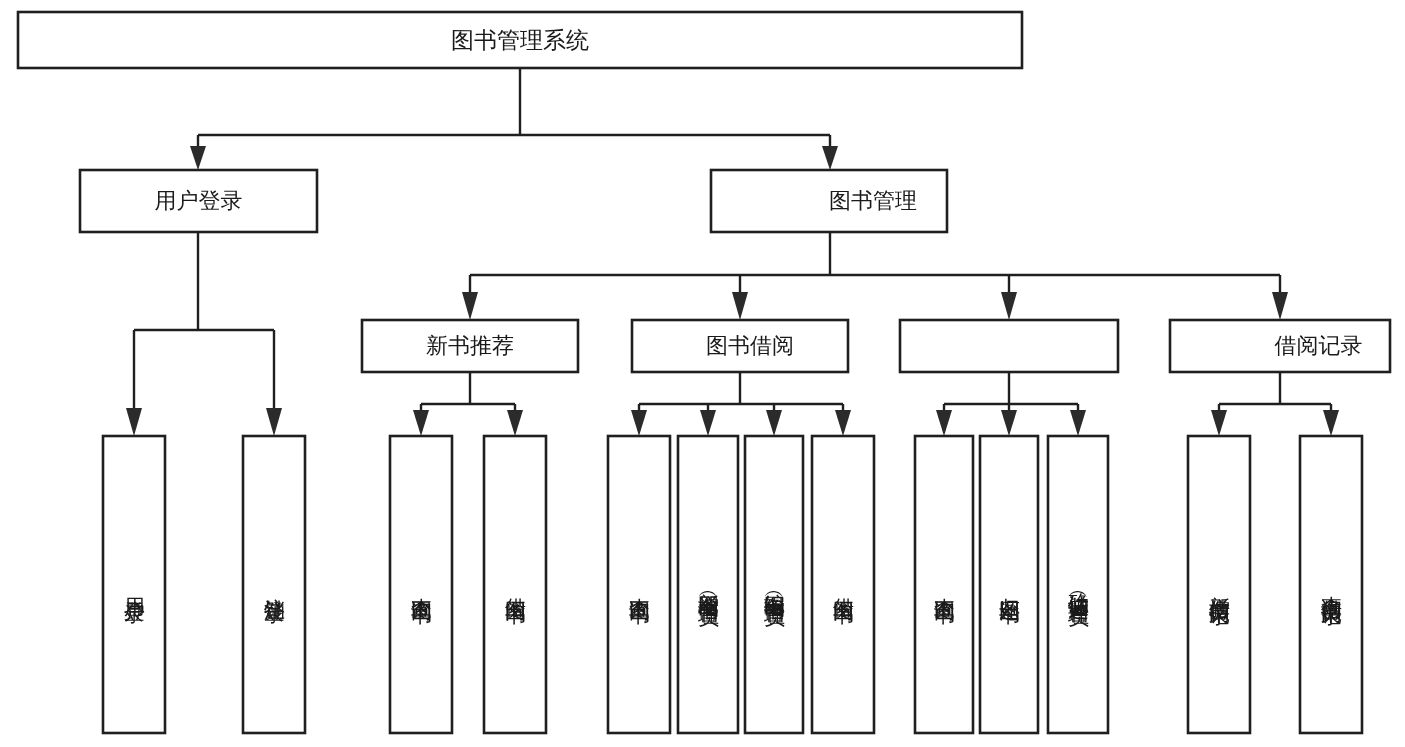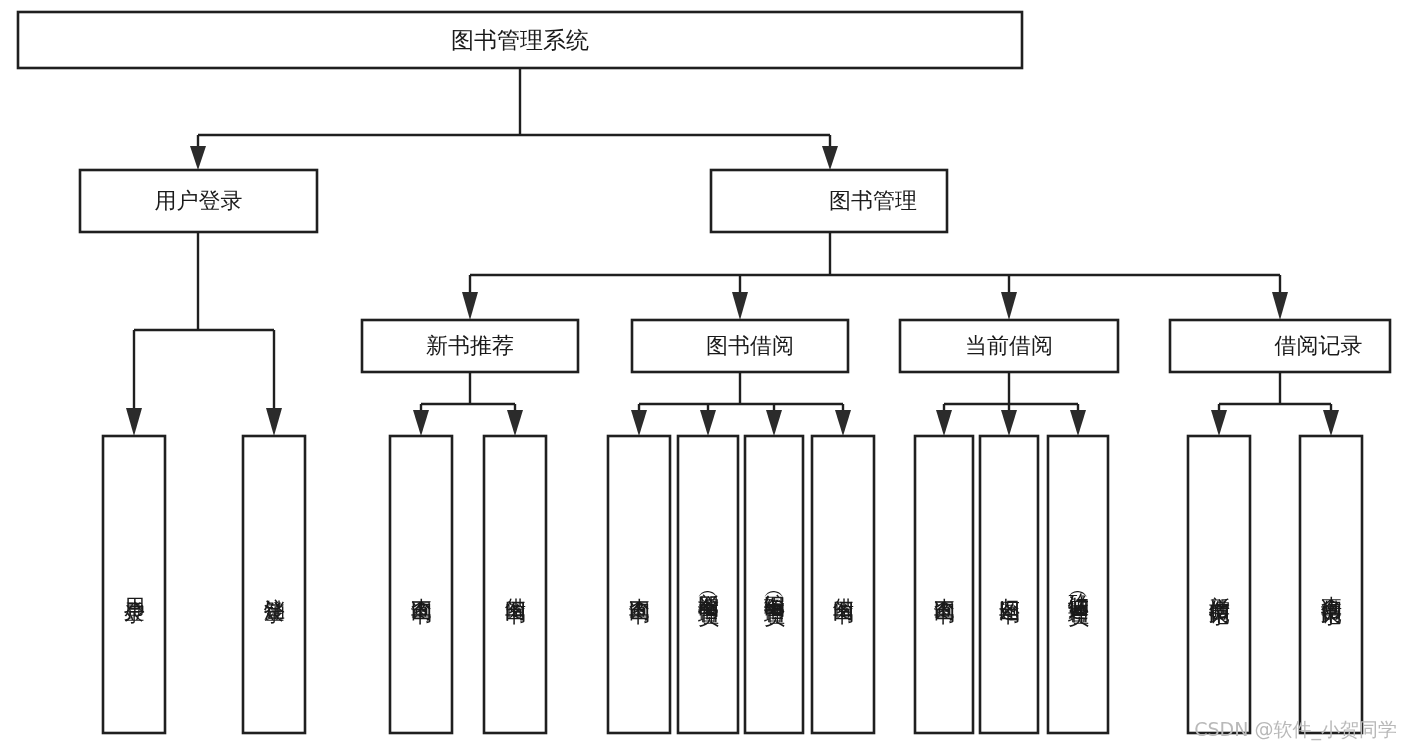--- a/index.html
+++ b/index.html
@@ -196,23 +196,20 @@
   </div>
 
   <div class="horiz-text-wrap" style="left:362px; top:320px; width:216px; height:52px;">
     <span class="horiz-text">新书推荐</span>
   </div>
 
   <div class="horiz-text-wrap" style="left:632px; top:320px; width:236px; height:52px;">
     <span class="horiz-text">图书借阅</span>
   </div>
 
-  <div class="horiz-text-wrap" style="left:900px; top:320px; width:218px; height:52px;">
-    <span class="horiz-text">当前借阅</span>
-  </div>
 
   <div class="horiz-text-wrap" style="left:1170px; top:320px; width:225px; height:52px;margin-left:36px;">
     <span class="horiz-text">借阅记录</span>
   </div>
 
   <div class="vert-text-wrap" style="left:103px; top:436px; width:62px; height:297px;">
     <span class="vert-text">用户登录</span>
   </div>
 
   <div class="vert-text-wrap" style="left:243px; top:436px; width:62px; height:297px;">
@@ -256,15 +253,14 @@
   </div>
 
   <div class="vert-text-wrap" style="left:1188px; top:436px; width:62px; height:297px;">
     <span class="vert-text">新增借阅记录</span>
   </div>
 
   <div class="vert-text-wrap" style="left:1300px; top:436px; width:62px; height:297px;">
     <span class="vert-text">查询借阅记录</span>
   </div>
 
-  <div class="watermark">CSDN @软件_小贺同学</div>
 
 </div>
 
 </body></html>

